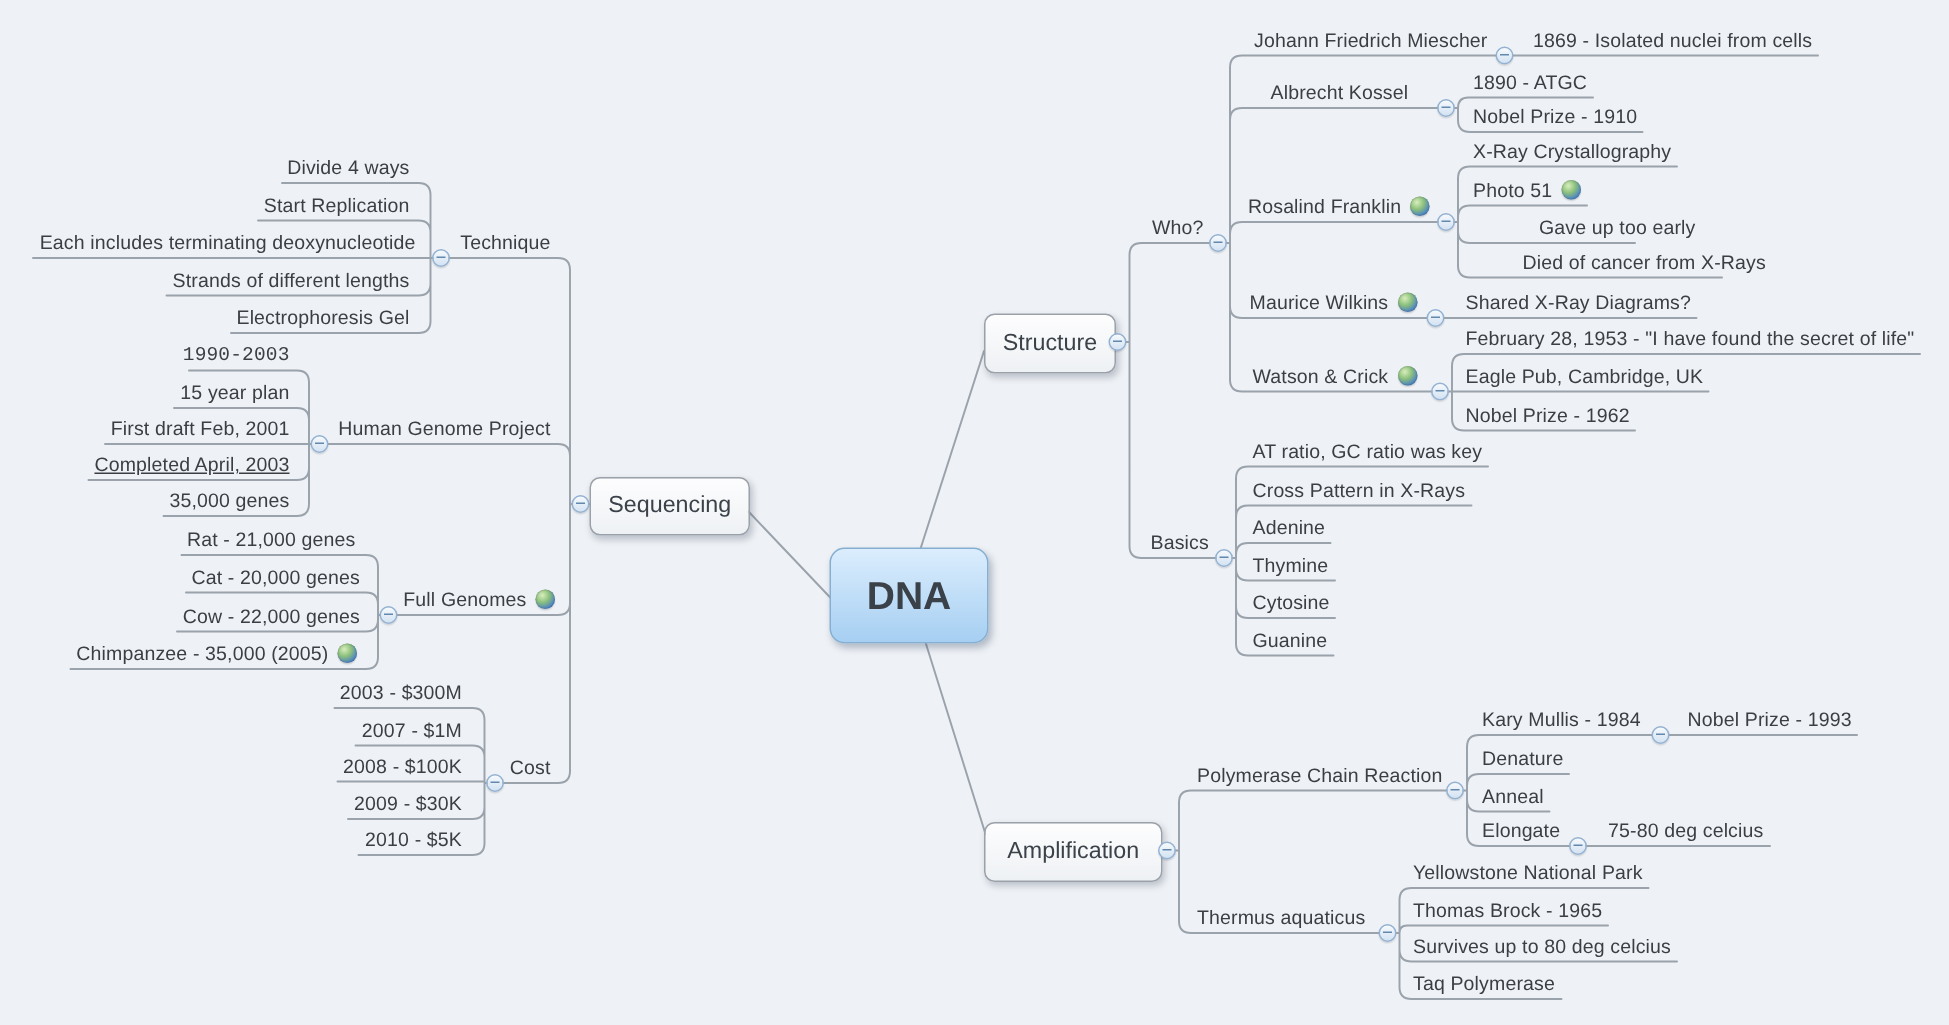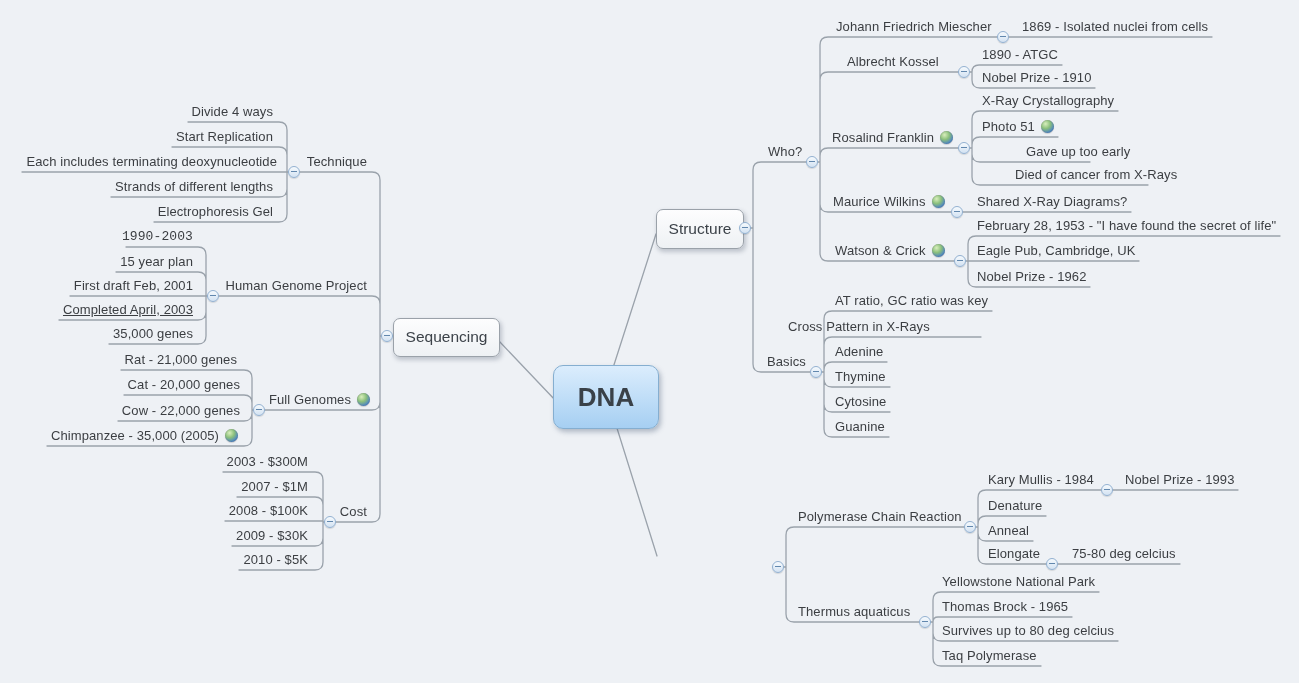--- a/index.html
+++ b/index.html
@@ -61,21 +61,21 @@
     <div class="topic" style="top: 143px; left: 1026px;"><span>Gave up too early</span></div>
     <div class="topic" style="top: 166px; left: 982px; margin-left: 33px;"><span>Died of cancer from X-Rays</span></div>
     <div class="topic" style="top: 193px; left: 833px;"><span>Maurice Wilkins</span><span class="globe"></span></div>
     <div class="topic" style="top: 193px; left: 977px;"><span>Shared X-Ray Diagrams?</span></div>
     <div class="topic" style="top: 242px; left: 835px;"><span>Watson &amp; Crick</span><span class="globe"></span></div>
     <div class="topic" style="top: 217px; left: 977px;"><span>February 28, 1953 - "I have found the secret of life"</span></div>
     <div class="topic" style="top: 242px; left: 977px;"><span>Eagle Pub, Cambridge, UK</span></div>
     <div class="topic" style="top: 268px; left: 977px;"><span>Nobel Prize - 1962</span></div>
     <div class="topic" style="top: 353px; left: 767px; text-align: right;"><span>Basics</span></div>
     <div class="topic" style="top: 292px; left: 835px;"><span>AT ratio, GC ratio was key</span></div>
-    <div class="topic" style="top: 318px; left: 788px;"><span>Cross Pattern in X-Rays</span></div>
+    <div class="topic" style="top: 318px; left: 835px;"><span>Cross Pattern in X-Rays</span></div>
     <div class="topic" style="top: 343px; left: 835px;"><span>Adenine</span></div>
     <div class="topic" style="top: 368px; left: 835px;"><span>Thymine</span></div>
     <div class="topic" style="top: 393px; left: 835px;"><span>Cytosine</span></div>
     <div class="topic" style="top: 418px; left: 835px;"><span>Guanine</span></div>
     <div class="node" style="left: 393px; top: 317.5px; width: 105px; height: 37px;">
       <span>Sequencing</span>
     </div>
     <div class="topic" style="top: 153px; right: 932px;"><span>Technique</span></div>
     <div class="topic" style="top: 103px; right: 1026px;"><span>Divide 4 ways</span></div>
     <div class="topic" style="top: 128px; right: 1026px;"><span>Start Replication</span></div>
@@ -92,20 +92,23 @@
     <div class="topic" style="top: 351px; right: 1062px;"><span>Rat - 21,000 genes</span></div>
     <div class="topic" style="top: 376px; right: 1059px;"><span>Cat - 20,000 genes</span></div>
     <div class="topic" style="top: 402px; right: 1059px;"><span>Cow - 22,000 genes</span></div>
     <div class="topic" style="top: 427px; right: 1061px;"><span>Chimpanzee - 35,000 (2005)</span><span class="globe"></span></div>
     <div class="topic" style="top: 503px; right: 932px;"><span>Cost</span></div>
     <div class="topic" style="top: 453px; right: 991px;"><span>2003 - $300M</span></div>
     <div class="topic" style="top: 478px; right: 991px;"><span>2007 - $1M</span></div>
     <div class="topic" style="top: 502px; right: 991px;"><span>2008 - $100K</span></div>
     <div class="topic" style="top: 527px; right: 991px;"><span>2009 - $30K</span></div>
     <div class="topic" style="top: 551px; right: 991px;"><span>2010 - $5K</span></div>
+    <div class="node" style="left: 656px; top: 548px; width: 117px; height: 38px;">
+      <span>Amplification</span>
+    </div>
     <div class="topic" style="top: 508px; left: 798px;"><span>Polymerase Chain Reaction</span></div>
     <div class="topic" style="top: 471px; left: 988px;"><span>Kary Mullis - 1984</span></div>
     <div class="topic" style="top: 471px; left: 1125px;"><span>Nobel Prize - 1993</span></div>
     <div class="topic" style="top: 497px; left: 988px;"><span>Denature</span></div>
     <div class="topic" style="top: 522px; left: 988px;"><span>Anneal</span></div>
     <div class="topic" style="top: 545px; left: 988px;"><span>Elongate</span></div>
     <div class="topic" style="top: 545px; left: 1072px;"><span>75-80 deg celcius</span></div>
     <div class="topic" style="top: 603px; left: 798px;"><span>Thermus aquaticus</span></div>
     <div class="topic" style="top: 573px; left: 942px;"><span>Yellowstone National Park</span></div>
     <div class="topic" style="top: 598px; left: 942px;"><span>Thomas Brock - 1965</span></div>

